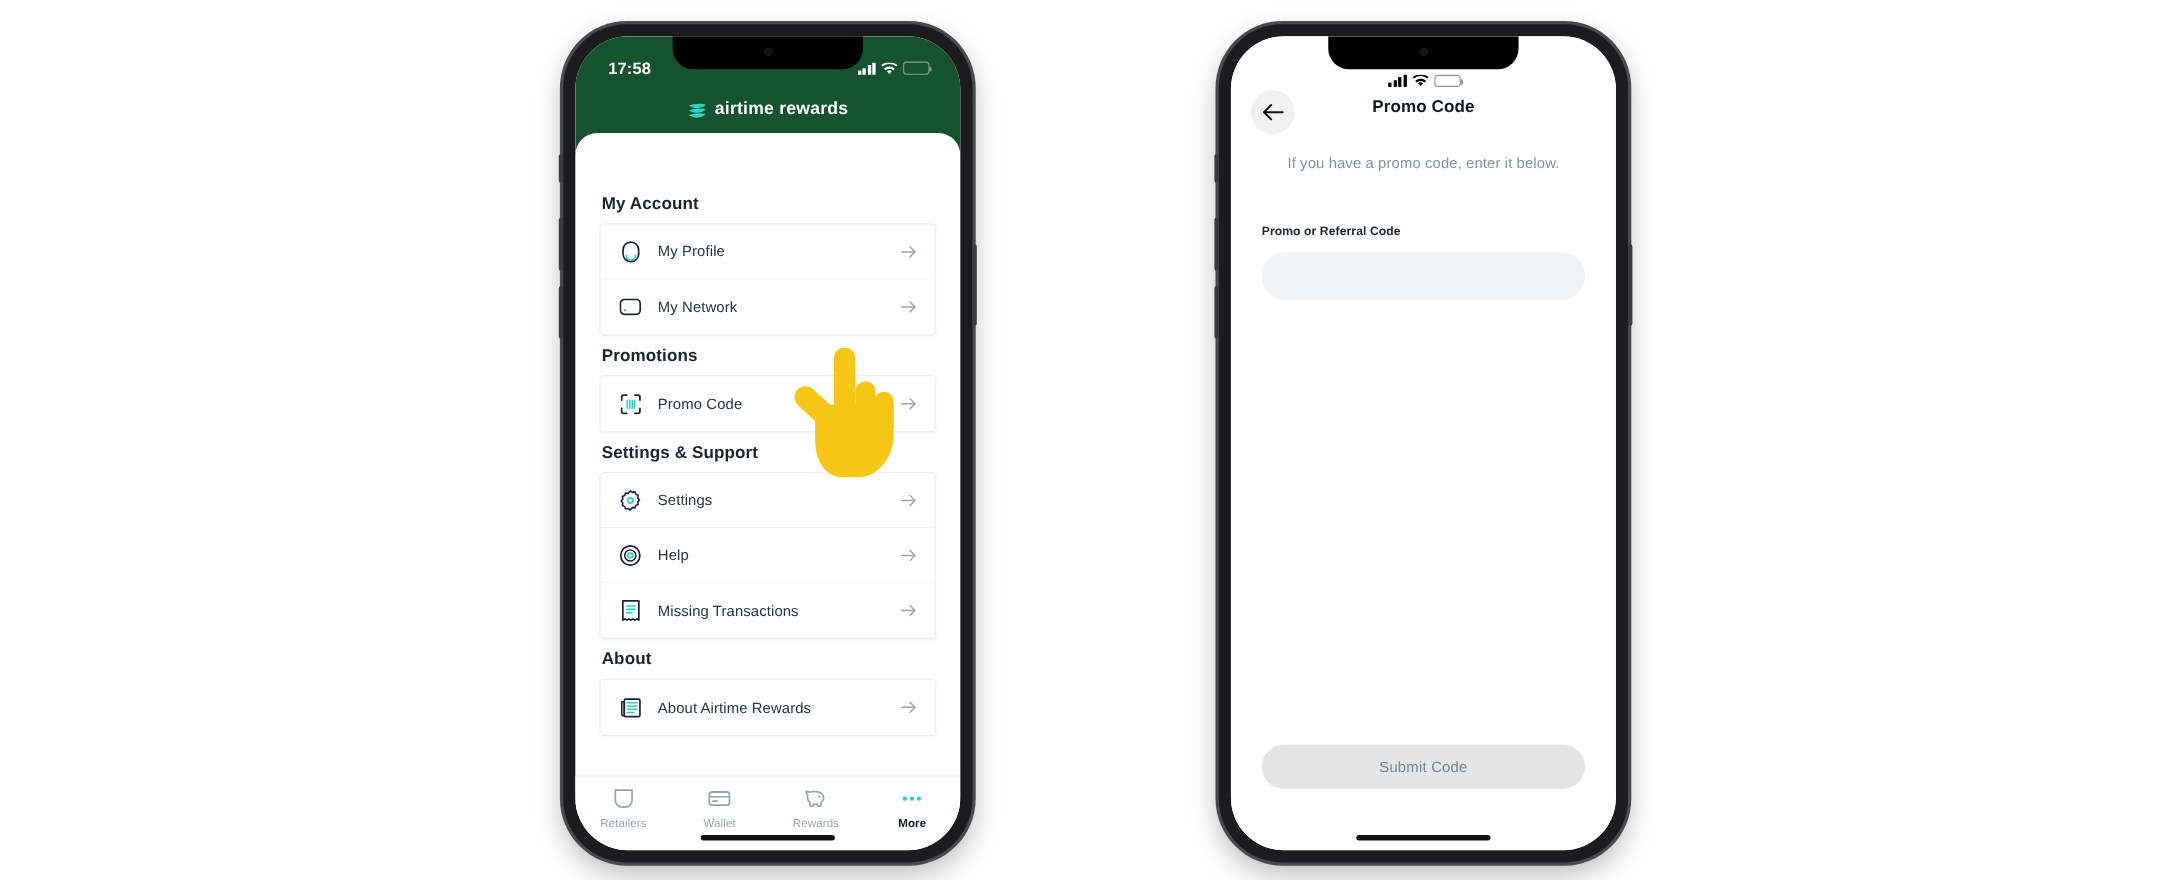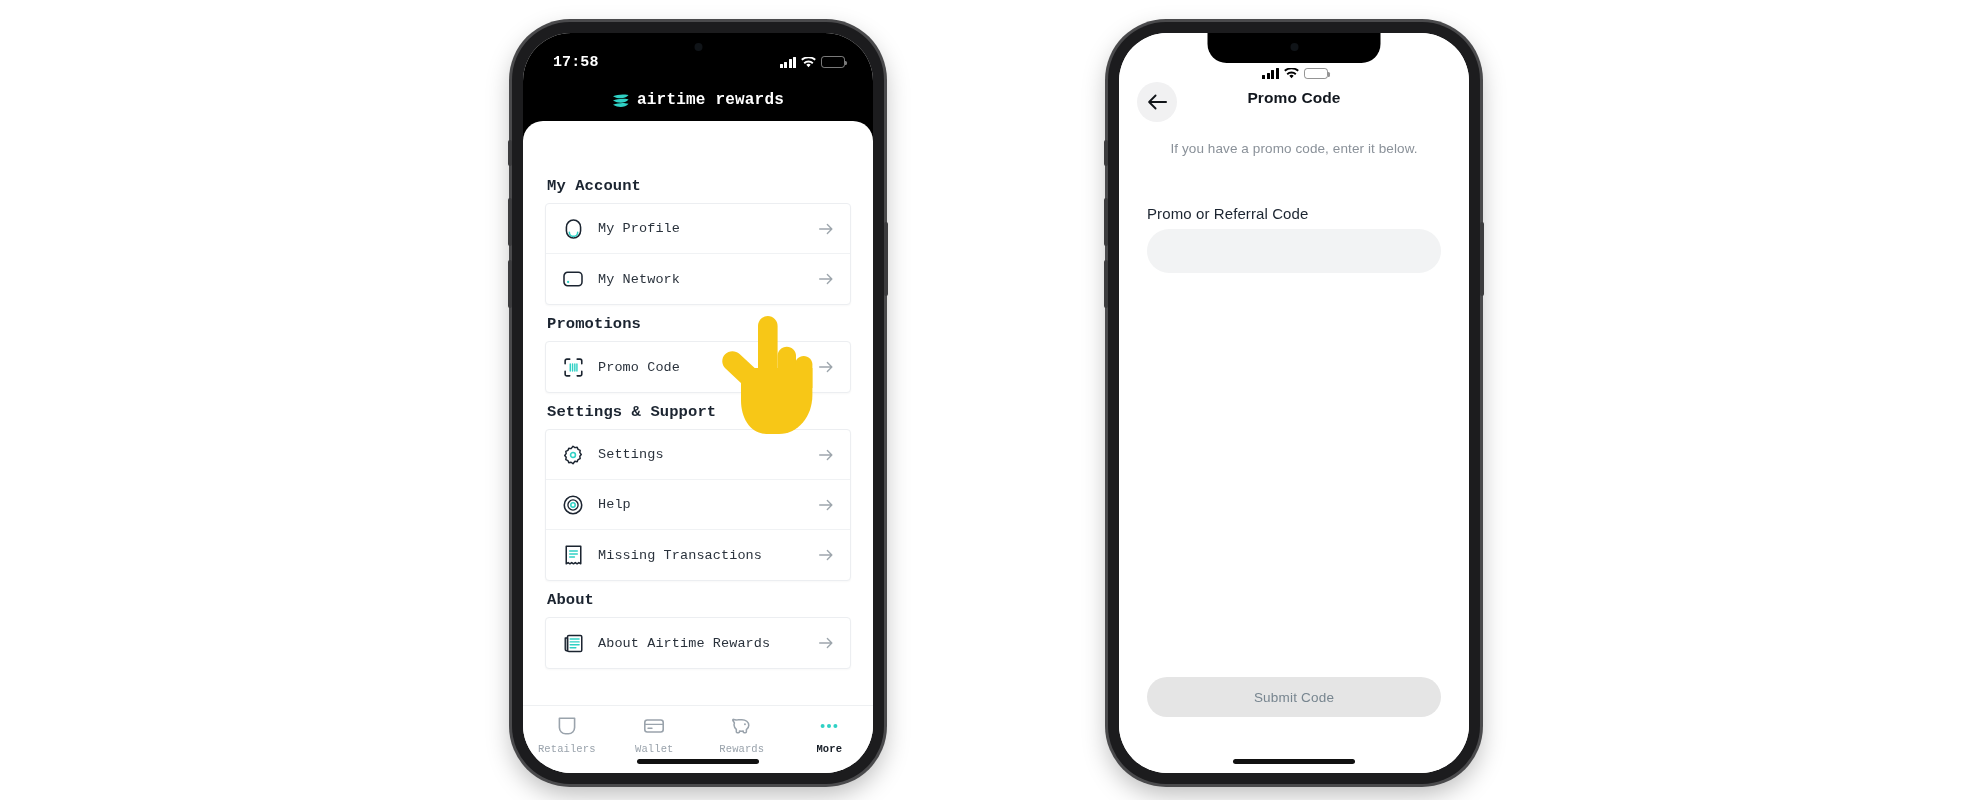--- a/index.html
+++ b/index.html
@@ -97,21 +97,21 @@
   .sb-dark .batt .fill { background:#F6CE2D; width:56%; }
   
   .sb-light { color:#000000;flex-direction:column; }
   .sb-light .sig i { background:#000; }
   .sb-light .wifi path { fill:#000; }
   .sb-light .batt { border:1.2px solid rgba(0,0,0,.42); }
   .sb-light .batt::after { background: rgba(0,0,0,.42); }
   .sb-light .batt .fill { background:#000; width:94%; }
 
   
-  .l-screen { position:absolute; inset:0; background:#000000;font-family:Liberation Mono, monospace; }
+  .l-screen { position:absolute; inset:0; background:#14532d; }
   .brandbar {
     position:absolute; top:46px; left:0; right:0; height:42px;
     display:flex; align-items:center; justify-content:center; gap:8px;
     color:#fff; font-size:16px; font-weight:600; letter-spacing:.2px;
   }
   .sheet {
     position:absolute; top:88px; left:0; right:0; bottom:0;
     background:#fff; border-radius:20px 20px 0 0;
     overflow:hidden;
   }
@@ -164,21 +164,21 @@
     text-align:center; font-size:15.5px; font-weight:600; color:#12171E;
     letter-spacing:.1px;
   }
   .r-desc {
     position:absolute; top:106px; left:44px; right:44px;
     text-align:center; font-size:13.5px; line-height:1.45;
     color:#8A9199; letter-spacing:.1px;
   }
   .r-flabel {
     position:absolute; top:172px; left:28px;
-    font-size:15px; font-weight:400; color:#1B2430; letter-spacing:.1px;
+    font-size:11px; font-weight:700; color:#1B2430; letter-spacing:.1px;
   }
   .r-input {
     position:absolute; top:196px; left:28px; right:28px;
     height:44px; border-radius:22px; background:#F2F3F4;
     border:none; outline:none;
     font-family:"Liberation Sans", sans-serif;
     font-size:13.5px; color:#2A323C; padding:0 20px;
   }
   .r-submit {
     position:absolute; bottom:56px; left:28px; right:28px;

